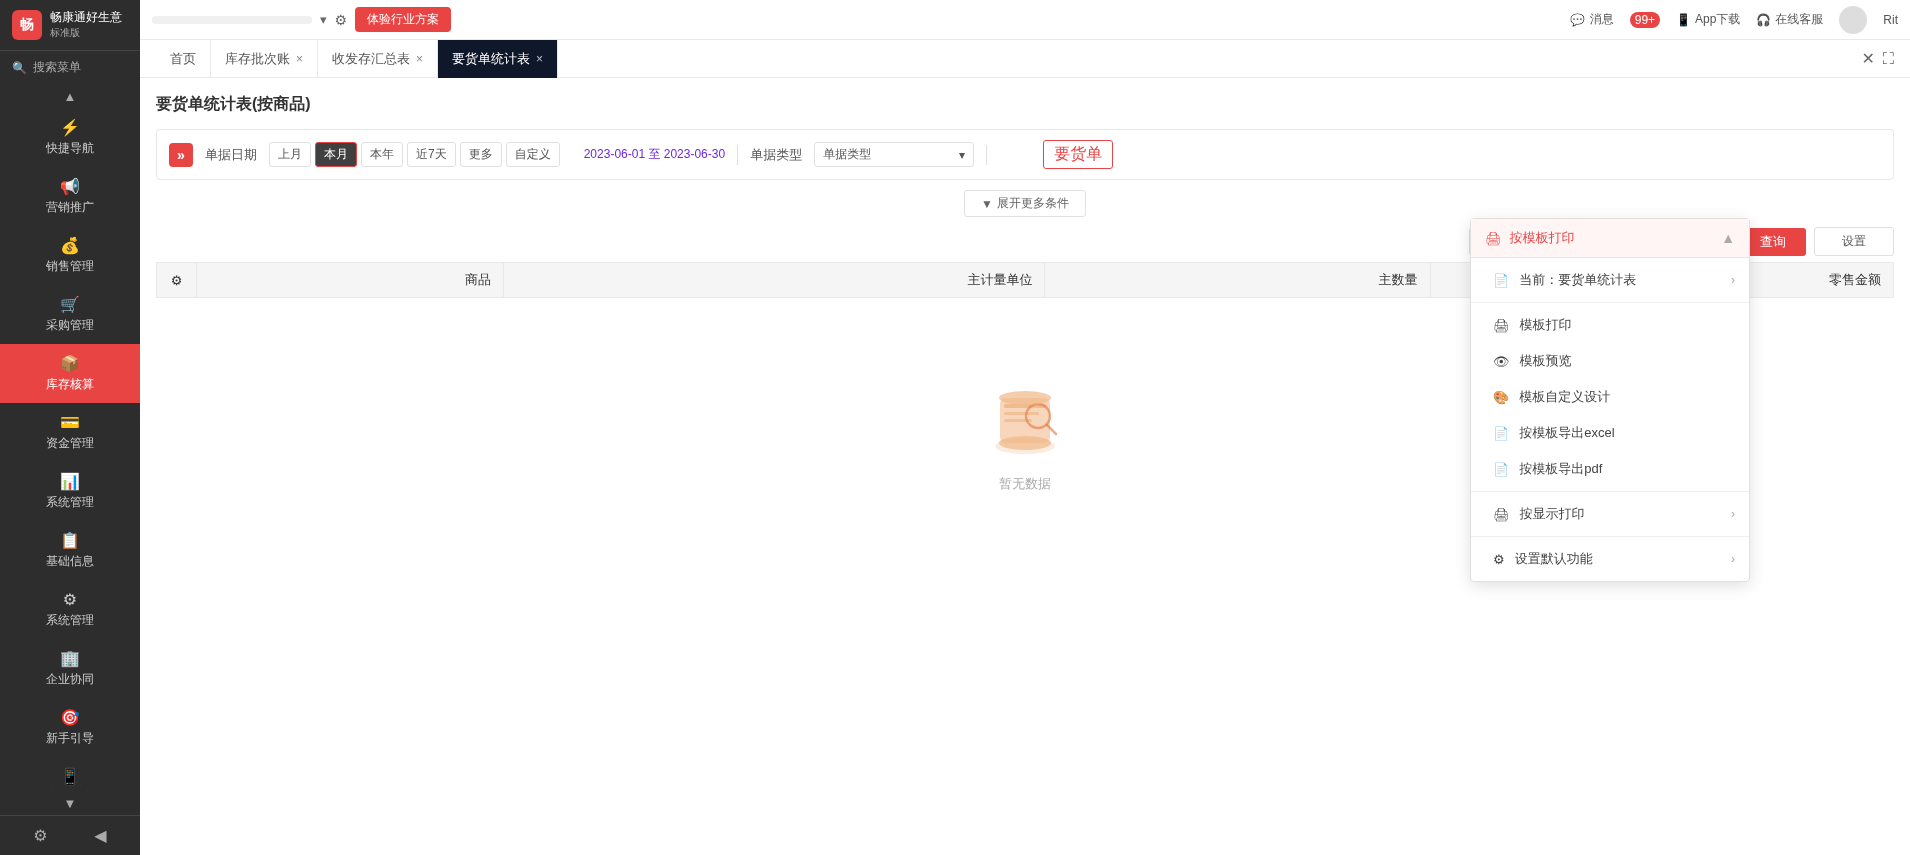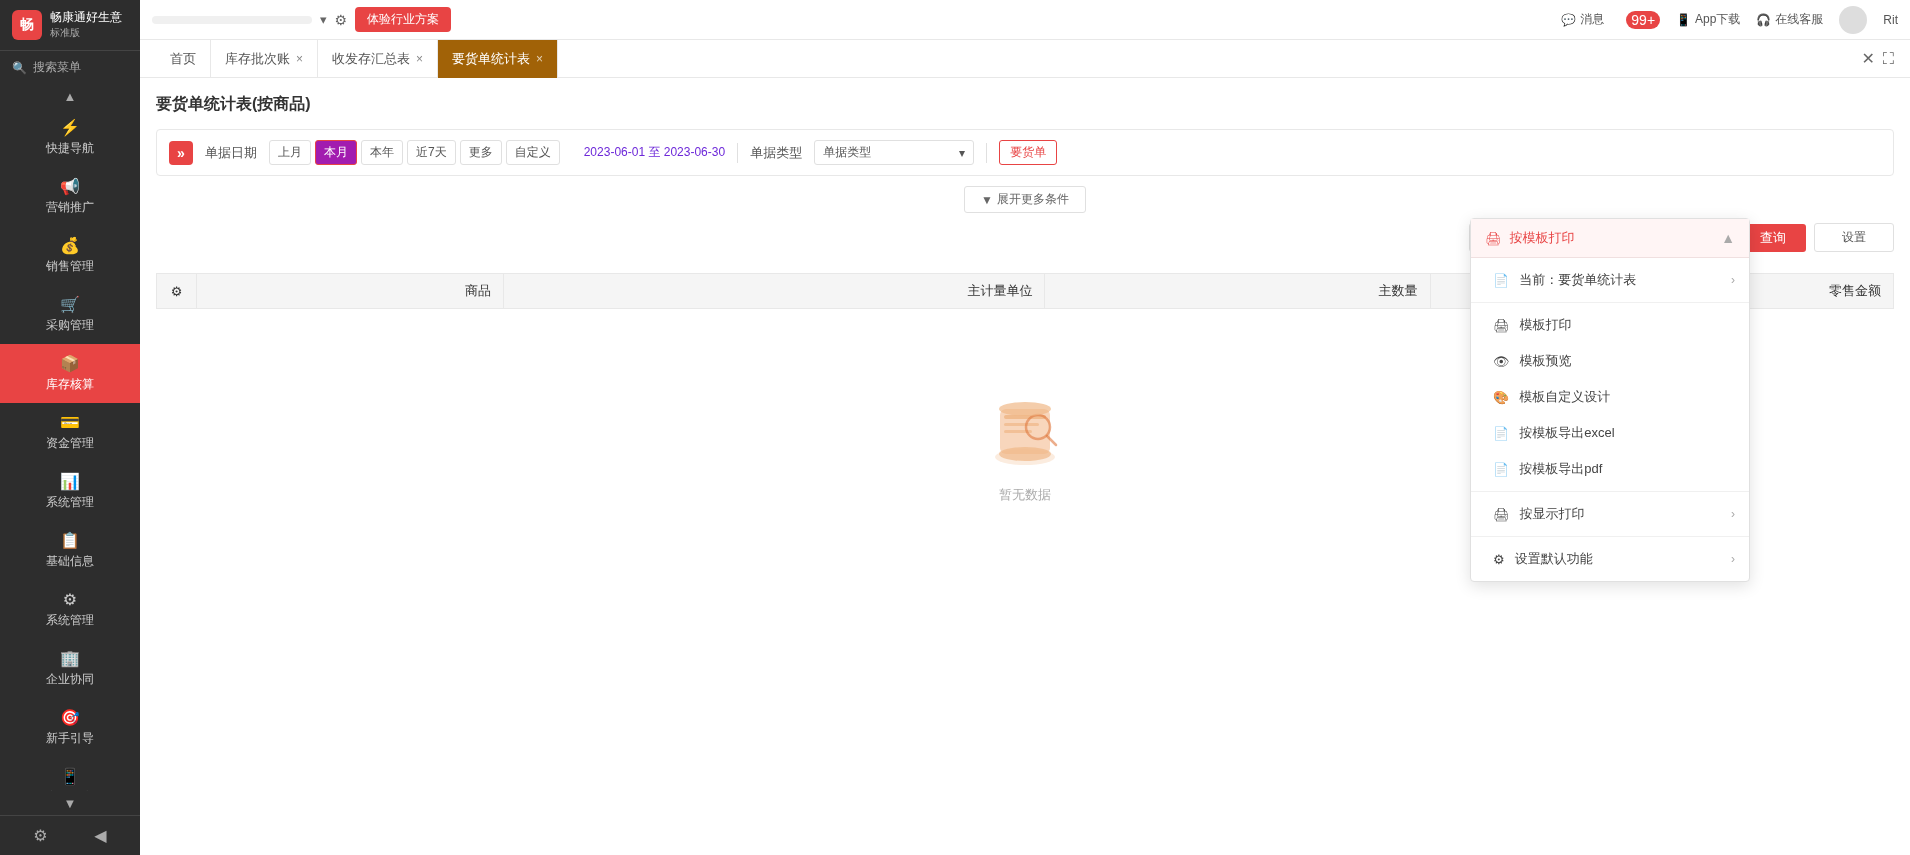--- a/index.html
+++ b/index.html
@@ -102,23 +102,23 @@
       font-size: 12px;
       cursor: pointer;
     }
     .topbar-spacer { flex: 1; }
     .topbar-actions { display: flex; align-items: center; gap: 16px; }
     .topbar-action-item { display: flex; align-items: center; gap: 4px; cursor: pointer; color: #555; font-size: 12px; }
     .topbar-badge {
       background: #e84444;
       color: white;
       border-radius: 10px;
-      font-size: 14px;
+      font-size: 12px;
       padding: 1px 5px;
-      margin-left: 18px;
+      margin-left: 12px;
     }
     .topbar-avatar {
       width: 28px; height: 28px;
       background: #ddd;
       border-radius: 50%;
       cursor: pointer;
     }
     .topbar-username { color: #555; font-size: 12px; cursor: pointer; }
 
     
@@ -140,21 +140,21 @@
       align-items: center;
       gap: 6px;
       cursor: pointer;
       font-size: 13px;
       color: #555;
       border-right: 1px solid #e8e8e8;
       justify-content: flex-end;
     }
     .tab-item:first-child { border-left: none; }
     .tab-item.active {
-      background: #a16207;
+      background: #0f172a;
       color: #fff;
     }
     .tab-close {
       font-size: 12px;
       color: inherit;
       cursor: pointer;
       opacity: 0.7;
     }
     .tabbar-right-actions {
       margin-left: auto;
@@ -213,44 +213,45 @@
     .filter-date-btn {
       padding: 3px 8px;
       border: 1px solid #e0e0e0;
       border-radius: 3px;
       cursor: pointer;
       font-size: 12px;
       color: #555;
       background: #fff;
     }
     .filter-date-btn.active {
-      background: #a21caf;
+      background: #404040;
       color: white;
       border-color: #e84444;
     }
     .filter-date-range { font-size: 12px; color: #6d28d9; margin-left: 12px; }
     .filter-divider { width: 1px; height: 20px; background: #e0e0e0; }
     .filter-type-select {
       border: 1px solid #e0e0e0;
       border-radius: 3px;
       padding: 3px 8px;
       font-size: 12px;
       color: #555;
       background: #fff;
       display: flex; align-items: center; gap: 4px;
       cursor: pointer; min-width: 160px;
     }
     .filter-field-btn {
       padding: 3px 10px;
       border: 1px solid #e84444;
       border-radius: 3px;
       cursor: pointer;
-      font-size: 12px;
+      font-size: 16px;
       color: #e84444;
       background: #fff;
+      margin-left: 44px;
     }
     .expand-more-btn {
       display: flex; align-items: center; gap: 4px;
       color: #666; font-size: 12px; cursor: pointer;
       padding: 4px 16px;
       border: 1px solid #e0e0e0;
       border-radius: 3px;
       background: #fff;
     }
     .query-btn {
@@ -509,21 +510,21 @@
         <button class="filter-field-btn">要货单</button>
       </div>
 
       <div style="display:flex; justify-content:center; margin-bottom:10px;">
         <div class="expand-more-btn">
           <span>▼</span>
           <span>展开更多条件</span>
         </div>
       </div>
 
-      <div style="display:flex; align-items:center; justify-content:flex-end; gap:8px; margin-bottom:21px;">
+      <div style="display:flex; align-items:center; justify-content:flex-end; gap:8px; margin-bottom:6px;">
         <div style="display:flex;align-items:center;gap:4px;padding:5px 10px;border:1px solid #e0e0e0;border-radius:3px;cursor:pointer;background:#fff;color:#e84444;font-size:12px;">
           <span>🖨</span>
           <span>按模板打印</span>
           <span>▲</span>
         </div>
         <div style="display:flex;align-items:center;gap:4px;padding:5px 10px;border:1px solid #e0e0e0;border-radius:3px;cursor:pointer;background:#fff;color:#555;font-size:12px;">
           <span>📤</span>
           <span>导出</span>
         </div>
         <div style="display:flex;align-items:center;gap:4px;padding:5px 10px;border:1px solid #e0e0e0;border-radius:3px;cursor:pointer;background:#fff;color:#555;font-size:12px;">

